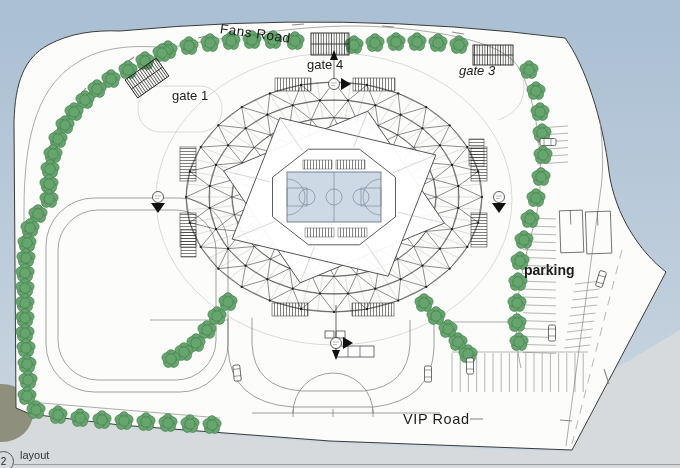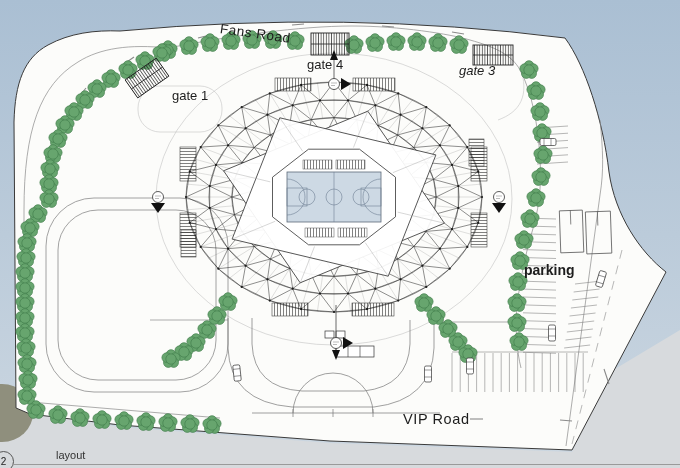--- a/index.html
+++ b/index.html
@@ -39,21 +39,21 @@
   #markers .tri{fill:#111;stroke:none;}
   #cars rect{fill:#fff;stroke:#333;stroke-width:.7;} #cars line{stroke:#333;stroke-width:.5;}
   
   .lbl{position:absolute;color:#1d1d1d;white-space:nowrap;line-height:1;}
   .lbl-fans{left:220px;top:22px;font-size:13.5px;letter-spacing:.6px;transform:rotate(8deg);transform-origin:left center;}
   .lbl-g1{left:152px;top:89px;font-size:13px;margin-left:20px;}
   .lbl-g2{left:307px;top:58px;font-size:13px;}
   .lbl-g3{left:459px;top:64px;font-size:13px;font-style:italic;}
   .lbl-park{left:524px;top:263px;font-size:14px;font-weight:bold;}
   .lbl-vip{left:403px;top:412px;font-size:14.5px;letter-spacing:.6px;}
-  .lbl-layout{left:20px;top:450px;font-size:11px;color:#333;margin-left:36px;}
+  .lbl-layout{left:20px;top:450px;font-size:11px;color:#333;}
   .sheet-bubble{position:absolute;left:-7px;top:451px;width:19px;height:19px;border:1px solid #555;border-radius:50%;font-size:10px;color:#222;display:flex;align-items:center;justify-content:center;}
   .title-line{position:absolute;left:12px;top:464px;width:668px;height:1px;background:#9a9a9a;}
 </style>
 </head>
 <body>
 
 <div class="stage">
   <svg width="680" height="468" viewBox="0 0 680 468">
     <defs>
       <linearGradient id="skyg" x1="0" y1="0" x2="0" y2="1">

